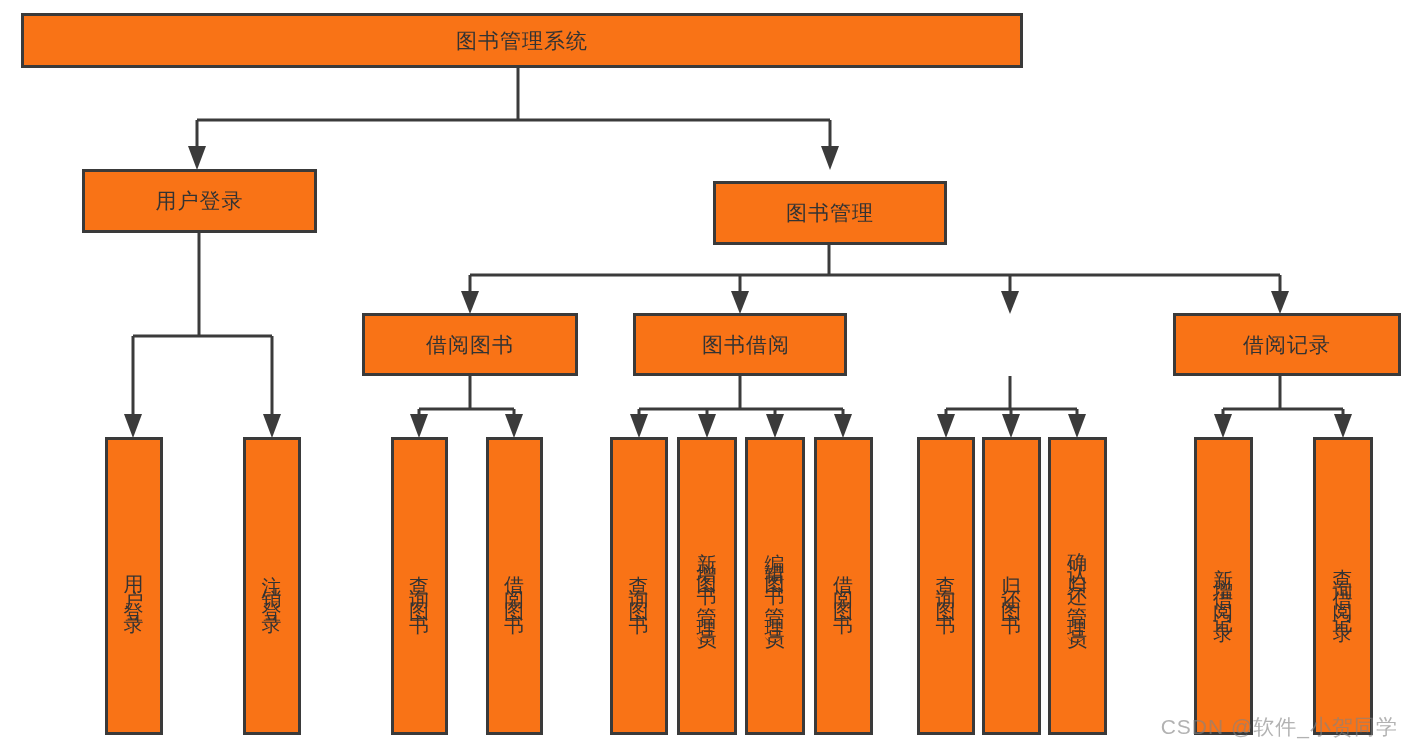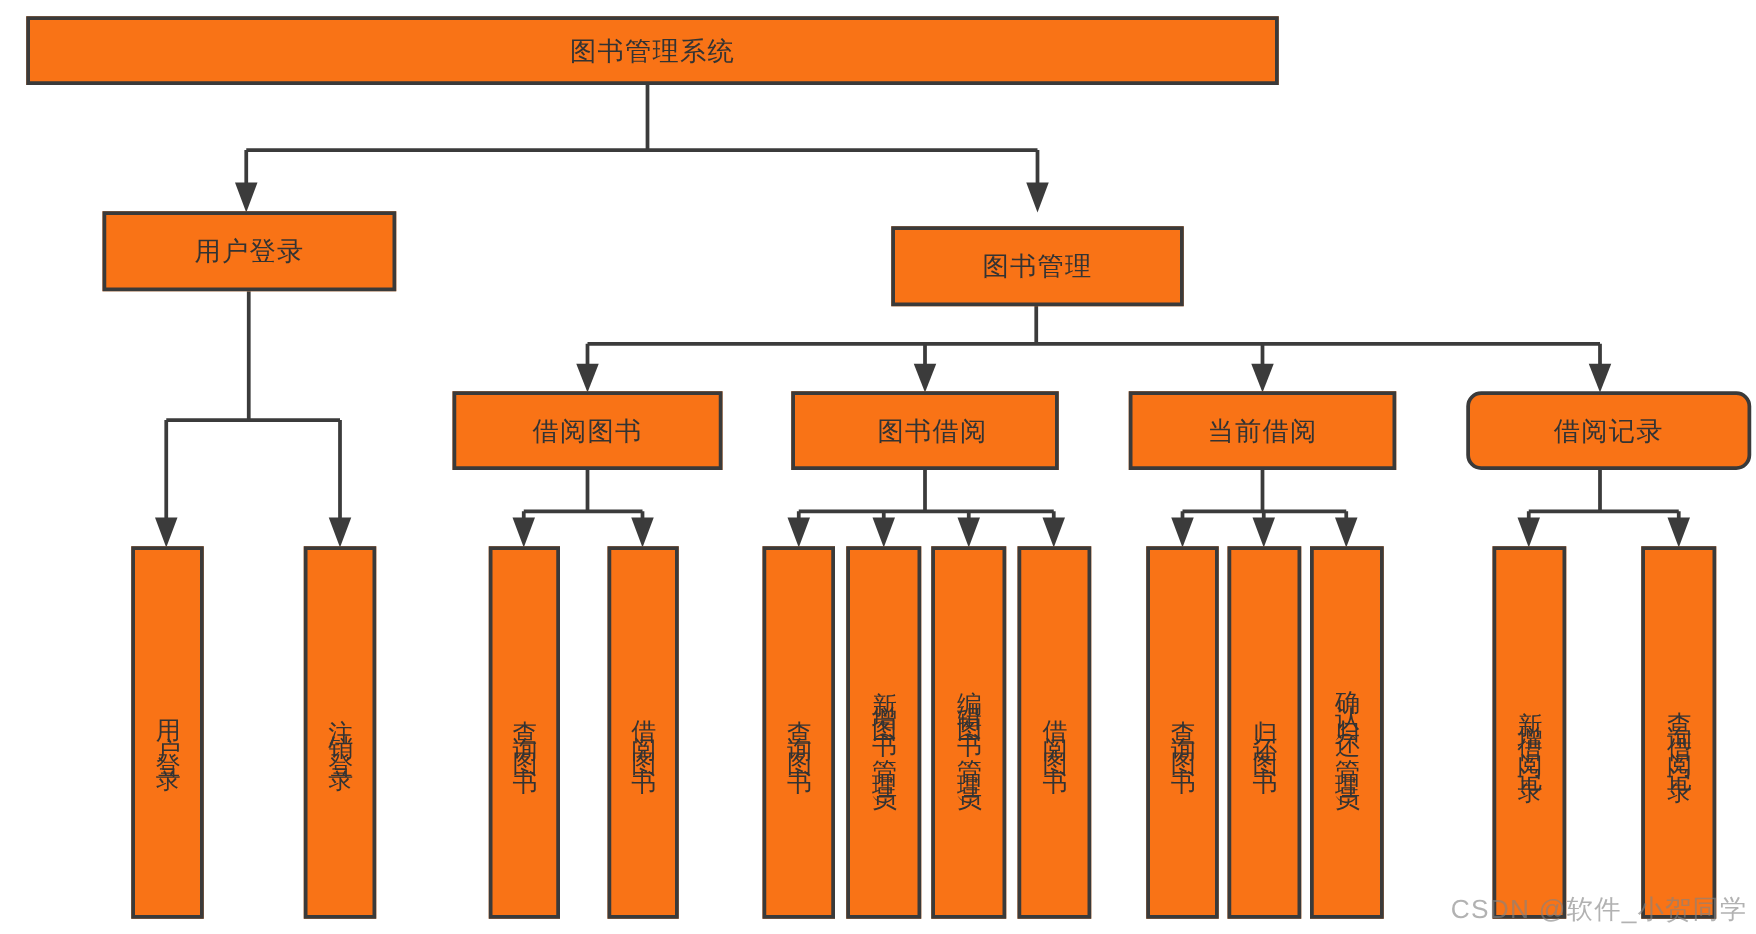--- a/index.html
+++ b/index.html
@@ -127,24 +127,21 @@
   <div class="box" style="left:713px;top:181px;width:234px;height:64px;">
     <span class="hlabel">图书管理</span>
   </div>
 
   <div class="box" style="left:362px;top:313px;width:216px;height:63px;">
     <span class="hlabel">借阅图书</span>
   </div>
   <div class="box" style="left:633px;top:313px;width:214px;height:63px;padding-left:12px;">
     <span class="hlabel">图书借阅</span>
   </div>
-  <div class="box" style="left:903px;top:313px;width:214px;height:63px;">
-    <span class="hlabel">当前借阅</span>
-  </div>
-  <div class="box" style="left:1173px;top:313px;width:228px;height:63px;border-radius:12px;">
+  <div class="box" style="left:1173px;top:313px;width:228px;height:63px;">
     <span class="hlabel">借阅记录</span>
   </div>
 
   <div class="box leaf" style="left:105px;width:58px;">
     <span class="vtext">用户登录</span>
   </div>
   <div class="box leaf" style="left:243px;width:58px;">
     <span class="vtext">注销登录</span>
   </div>
 

